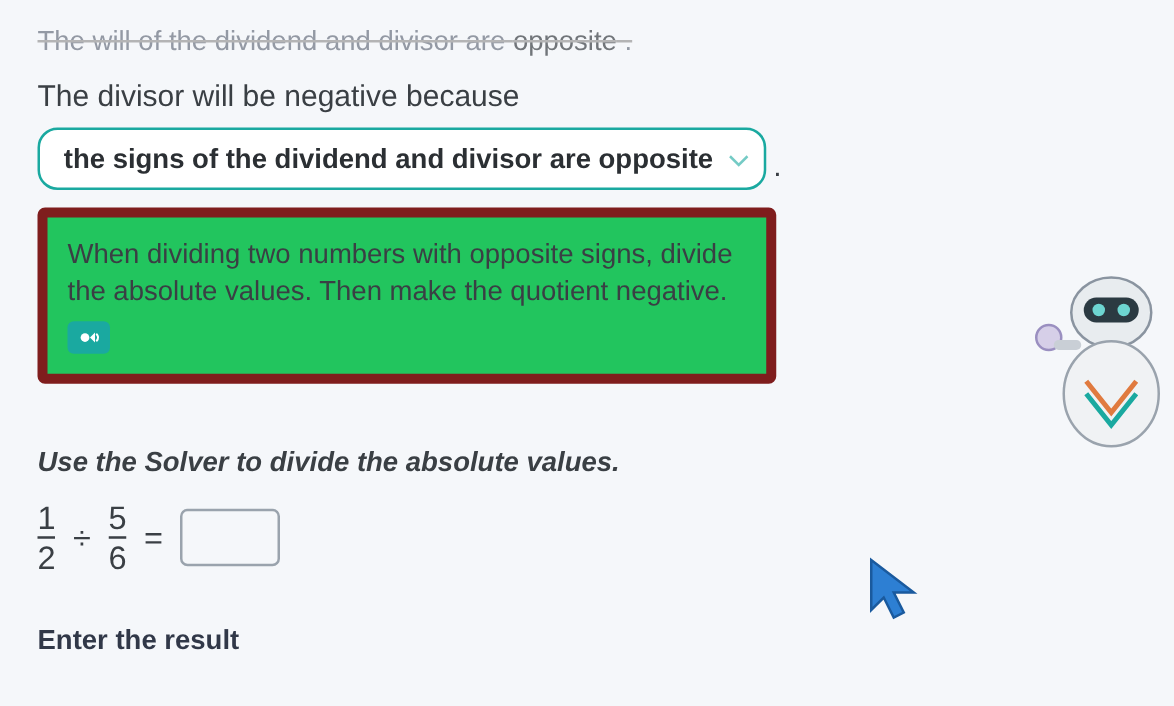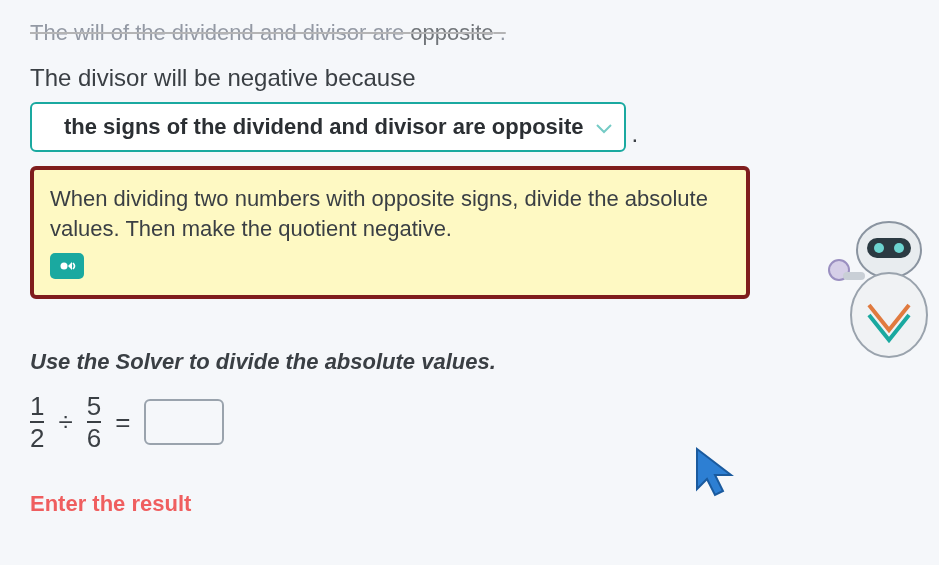--- a/index.html
+++ b/index.html
@@ -27,44 +27,44 @@
     .sentence {
       font-size: 24px;
       color: #3a3f44;
       margin-bottom: 10px;
     }
     .sentence .bold { font-weight: normal; }
     .dropdown {
       display: inline-flex;
       align-items: center;
       border: 2px solid #1aa9a0;
-      border-radius: 6px;
-      padding: 10px 40px 10px 32px;
+      border-radius: 16px;
+      padding: 10px 40px 10px 19px;
       font-size: 22px;
       font-weight: bold;
       color: #2b2f33;
       background: #fff;
       position: relative;
       margin-bottom: 14px;
     }
     .dropdown .chevron {
       position: absolute;
       right: 12px;
       top: 50%;
       transform: translateY(-50%);
       color: #1aa9a0;
       opacity: 0.6;
     }
     .period { font-size: 24px; margin-left: 6px; }
     .info-box {
-      border: 4px solid #7f1d1d;
+      border: 8px solid #7f1d1d;
       border-radius: 6px;
       padding: 14px 16px 16px 16px;
-      width: 720px;
-      background: #fef9c3;
+      width: 591px;
+      background: #22c55e;
       margin-bottom: 50px;
     }
     .info-box-text {
       font-size: 22px;
       color: #3a3f44;
       line-height: 1.35;
       margin-bottom: 10px;
     }
     .speaker-icon {
       display: inline-flex;
@@ -114,21 +114,21 @@
       width: 120px;
       height: 180px;
     }
     .cursor {
       position: absolute;
       right: 200px;
       bottom: 60px;
     }
     .partial-bottom {
       font-size: 22px;
-      color: #ef4444;
+      color: #0f172a;
       font-weight: bold;
       margin-top: 40px;
       opacity: 0.85;
     }
   </style>
 </head>
 <body>
 
 <div class="content">
 

